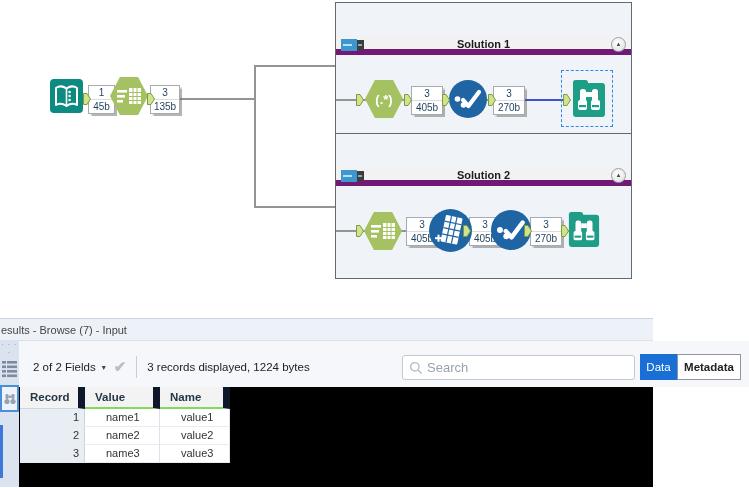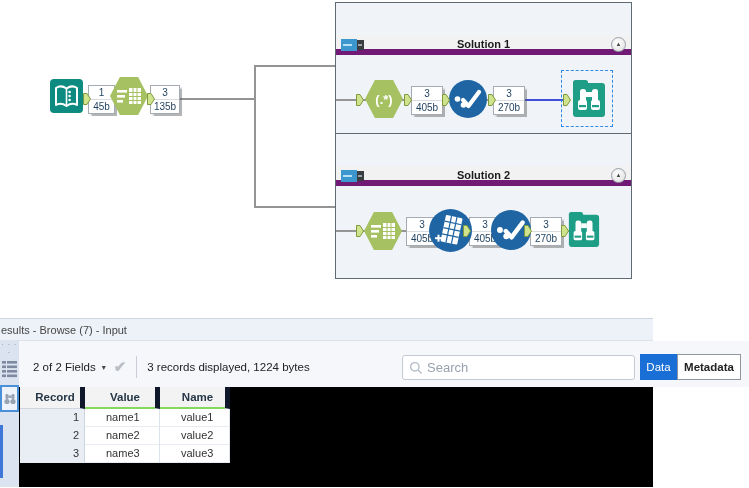--- a/index.html
+++ b/index.html
@@ -70,22 +70,22 @@
                      font-size:13px; color:#333; background:transparent; font-family:"Liberation Sans",sans-serif; }
   .searchbox input::placeholder { color:#98a2b0; }
   .mag { position:absolute; left:6px; top:5px; }
   .btn { height:26px; font-size:11.5px; display:flex; align-items:center; justify-content:center; cursor:default; }
   .btn.data { width:37px; background:#1a6fd6; color:#fff; border:1px solid #1a6fd6;text-align:center; }
   .btn.meta { width:64px; background:#fff; color:#222; border:1px solid #8f969e;font-weight:bold; }
 
   .rtable { position:absolute; left:20px; top:46px; width:210px; }
   .trow { display:grid; grid-template-columns:65px 75px 70px; }
   .th { height:22px; background:#f3f3f3; font-size:11.5px; font-weight:bold; color:#253746;
-        line-height:20px; padding-left:10px; border-right:5px solid #0f172a; border-bottom:1px solid #cfd6df;
-        position:relative;text-align:center; }
+        line-height:20px; padding-left:10px; border-right:7px solid #0f172a; border-bottom:1px solid #cfd6df;
+        position:relative; }
   .th.green::after { content:""; position:absolute; left:0; right:0; bottom:-1px; height:2px; background:#84d95c; }
   .td { height:18px; font-size:11px; color:#333; line-height:17px; background:#fff;
         border-right:1px solid #dde3ec; border-bottom:1px solid #e7ebf2; padding-left:21px; }
   .td.rec { background:#e9edf4; text-align:right; padding-right:5px; padding-left:0; border-right:1px solid #ccd4e0; }
 </style>
 </head>
 <body>
 
 <div id="stage">
 

